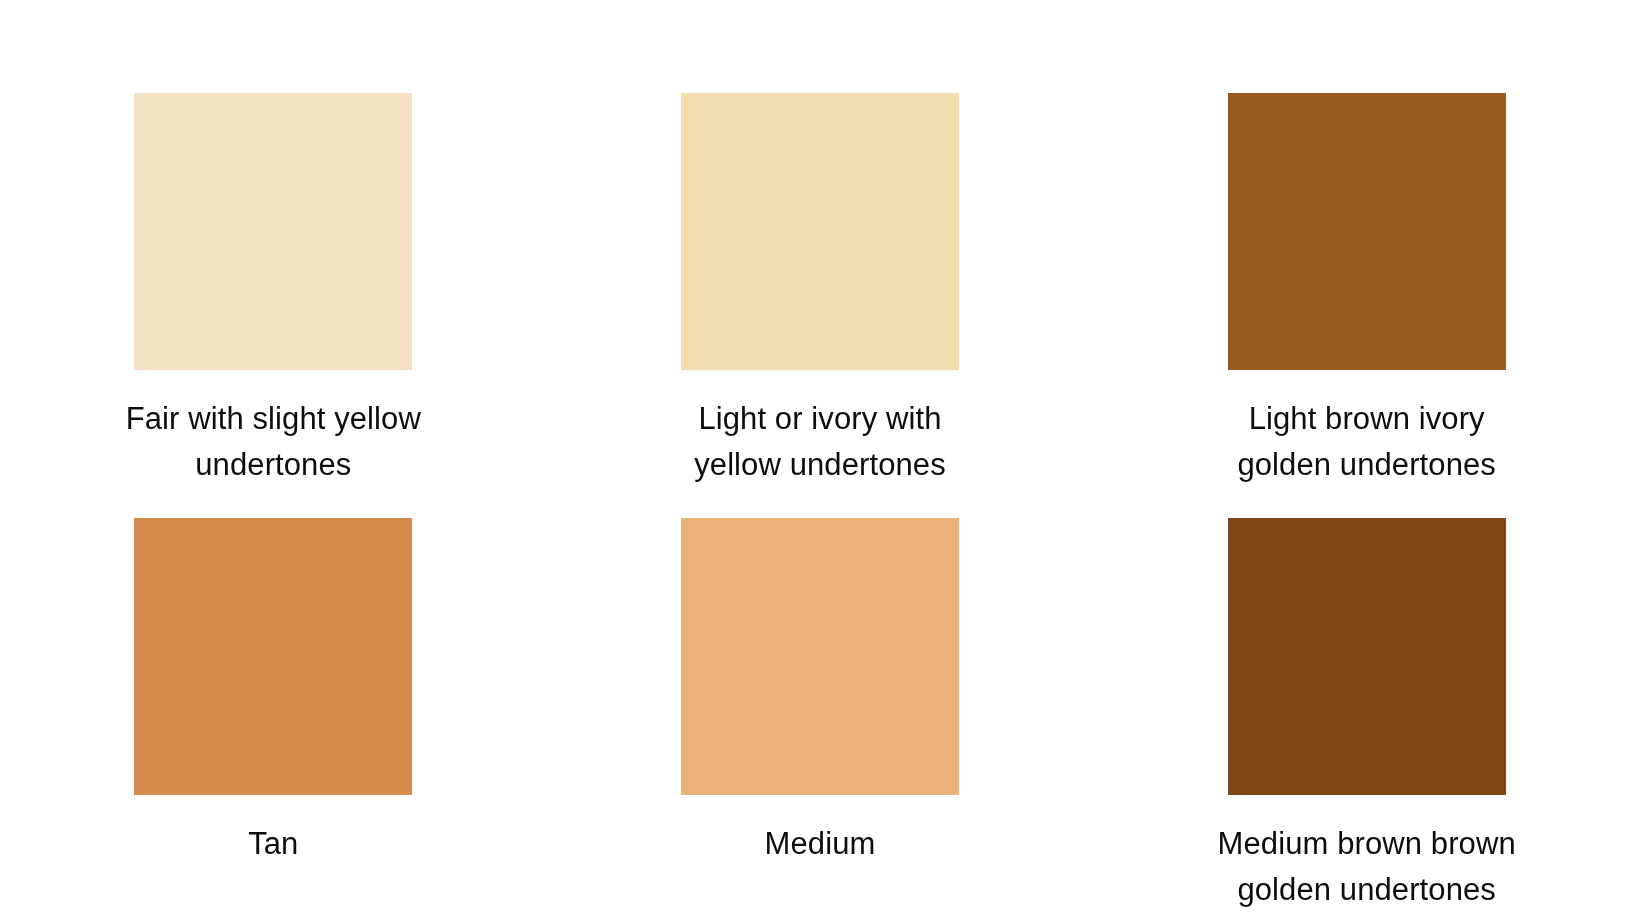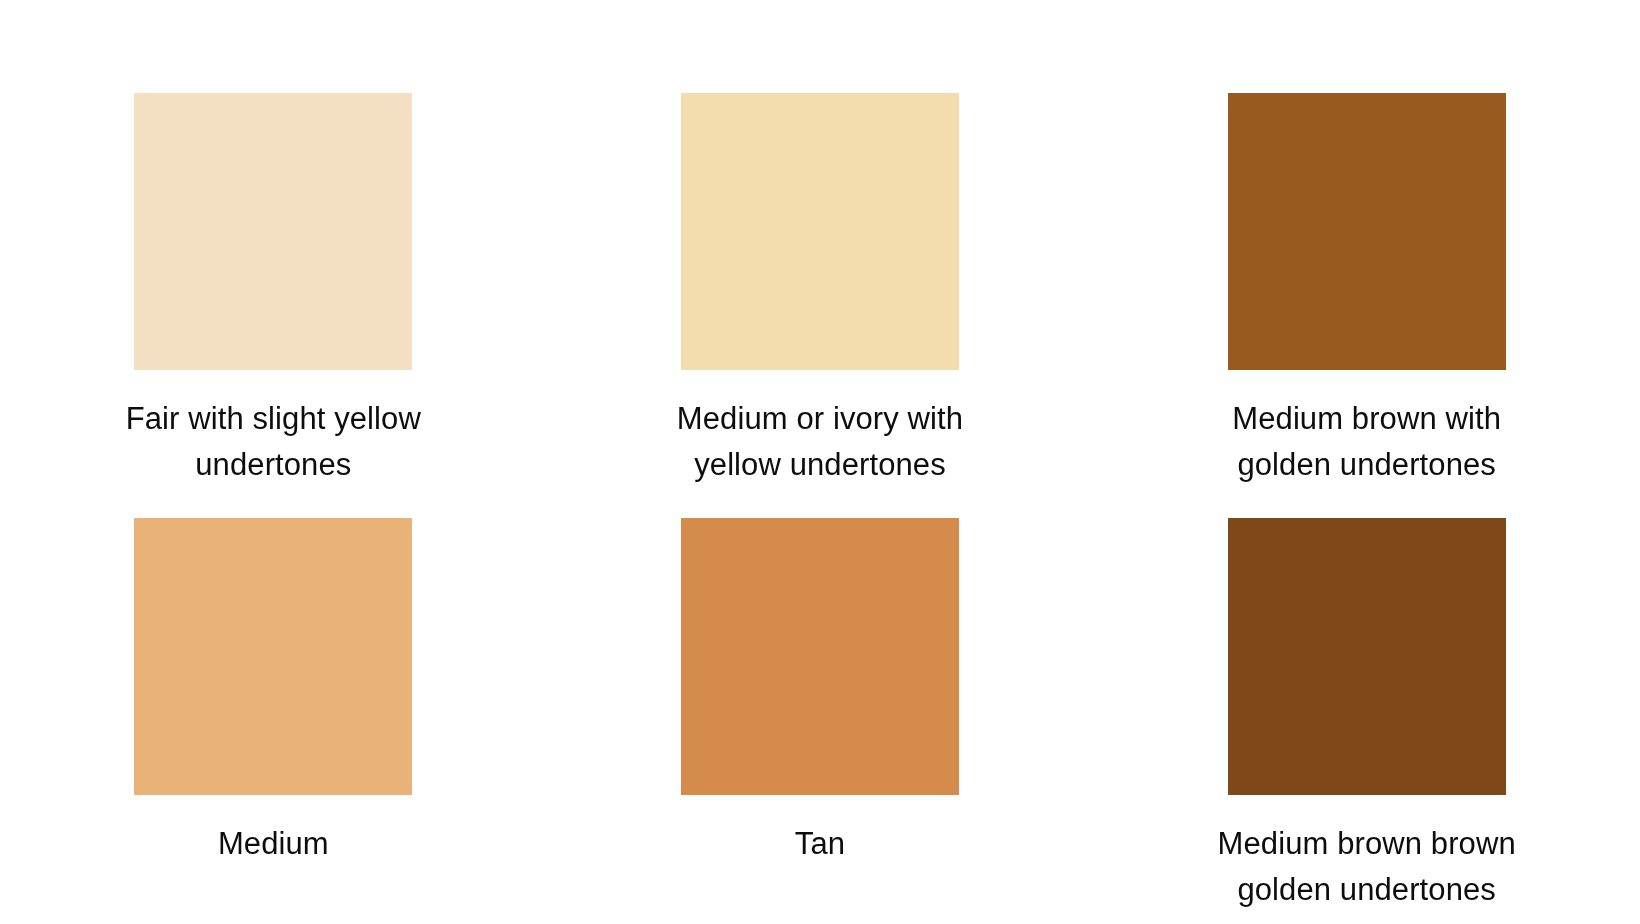--- a/index.html
+++ b/index.html
@@ -83,38 +83,38 @@
   <div class="swatch-grid">
 
     <div class="swatch-cell row-1">
       <div class="swatch-chip" style="background-color: rgb(245, 223, 195);"></div>
       <div class="swatch-caption">Fair with slight yellow
 undertones</div>
     </div>
 
     <div class="swatch-cell row-1">
       <div class="swatch-chip" style="background-color: rgb(243, 220, 173);"></div>
-      <div class="swatch-caption">Medium or ivory with
+      <div class="swatch-caption">Light or ivory with
 yellow undertones</div>
     </div>
 
     <div class="swatch-cell row-1">
       <div class="swatch-chip" style="background-color: rgb(152, 90, 30);"></div>
-      <div class="swatch-caption">Medium brown with
+      <div class="swatch-caption">Light brown ivory
 golden undertones</div>
+    </div>
+
+    <div class="swatch-cell row-2">
+      <div class="swatch-chip" style="background-color: rgb(213, 139, 76);"></div>
+      <div class="swatch-caption single-line">Tan</div>
     </div>
 
     <div class="swatch-cell row-2">
       <div class="swatch-chip" style="background-color: rgb(233, 178, 120);"></div>
       <div class="swatch-caption single-line">Medium</div>
-    </div>
-
-    <div class="swatch-cell row-2">
-      <div class="swatch-chip" style="background-color: rgb(213, 139, 76);"></div>
-      <div class="swatch-caption single-line">Tan</div>
     </div>
 
     <div class="swatch-cell row-2">
       <div class="swatch-chip" style="background-color: rgb(127, 72, 25);"></div>
       <div class="swatch-caption">Medium brown brown
 golden undertones</div>
     </div>
 
   </div>
 </div>

